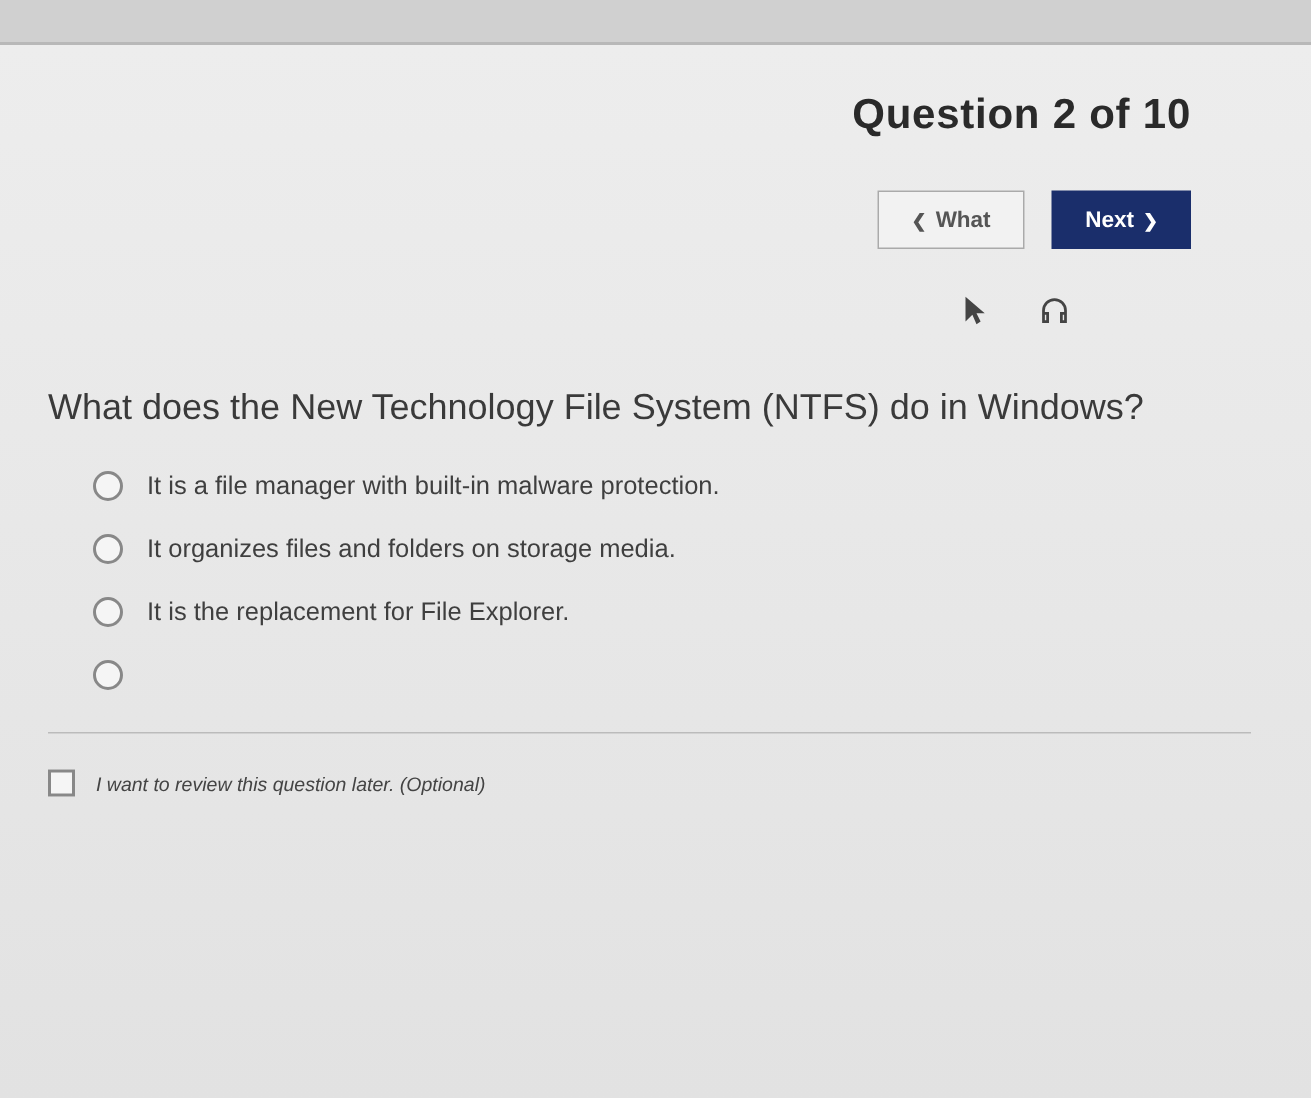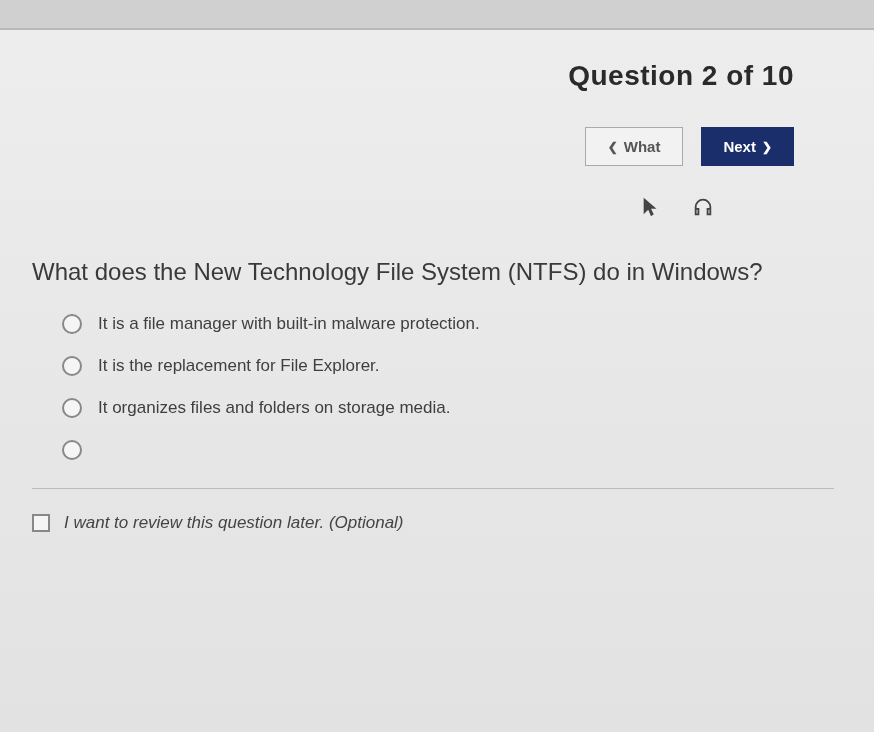--- a/index.html
+++ b/index.html
@@ -117,21 +117,21 @@
       cursor: pointer;
     }
     .checkbox {
       width: 18px;
       height: 18px;
       border: 2px solid #888;
       background: #f5f5f5;
       flex-shrink: 0;
     }
     .review-label {
-      font-size: 17px;
+      font-size: 13px;
       font-style: italic;
       color: #444;
     }
     .chevron {
       font-size: 12px;
     }
   </style>
 </head>
 <body>
 
@@ -165,25 +165,25 @@
 
   <div class="question-text">What does the New Technology File System (NTFS) do in Windows?</div>
 
   <div class="options">
     <div class="option-row">
       <div class="radio"></div>
       <div class="option-label">It is a file manager with built-in malware protection.</div>
     </div>
     <div class="option-row">
       <div class="radio"></div>
-      <div class="option-label">It is the replacement for File Explorer.</div>
+      <div class="option-label">It organizes files and folders on storage media.</div>
     </div>
     <div class="option-row">
       <div class="radio"></div>
-      <div class="option-label">It organizes files and folders on storage media.</div>
+      <div class="option-label">It is the replacement for File Explorer.</div>
     </div>
     <div class="option-row">
       <div class="radio"></div>
     </div>
   </div>
 
   <hr class="divider">
 
   <div class="review-row">
     <div class="checkbox"></div>

